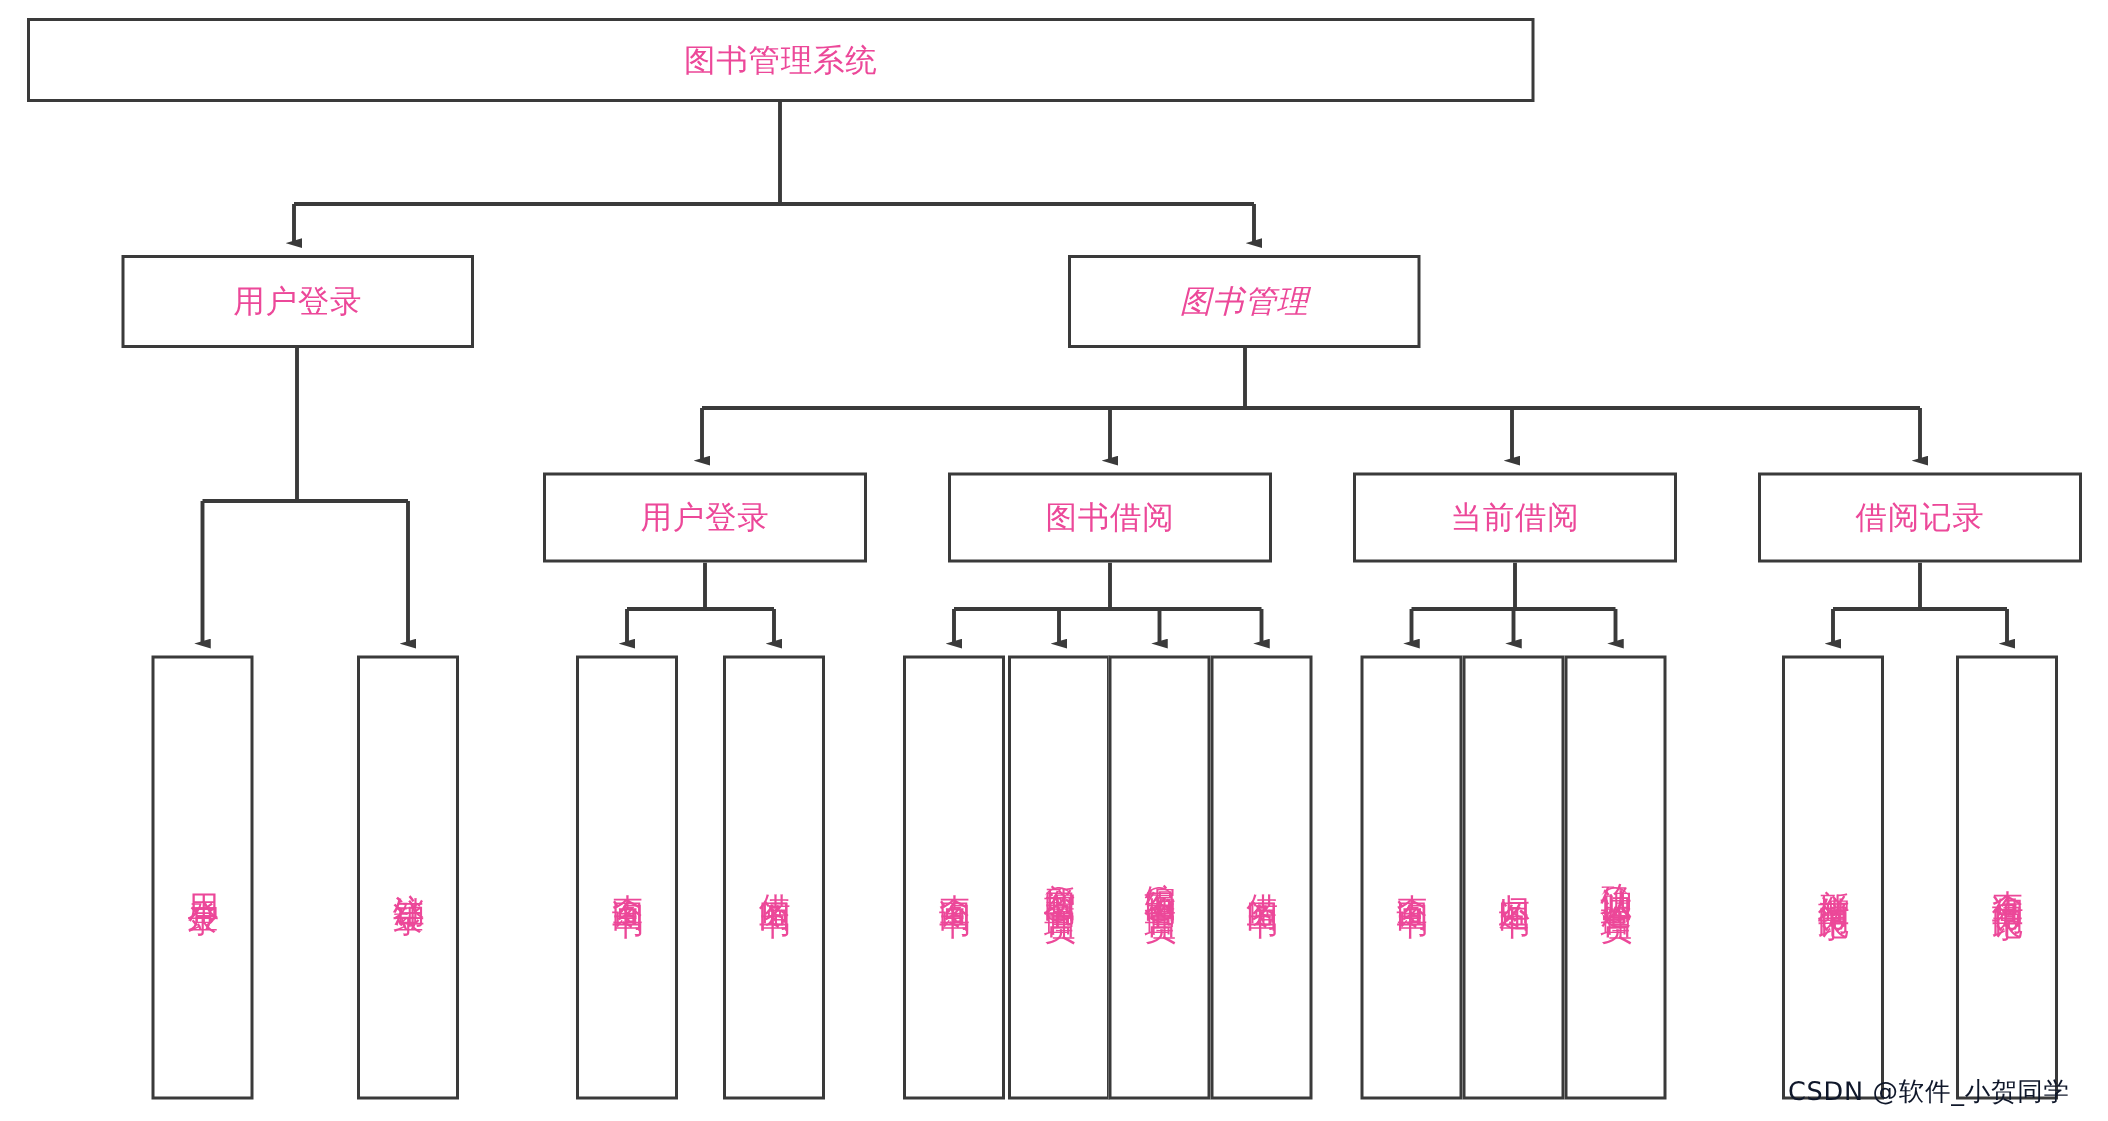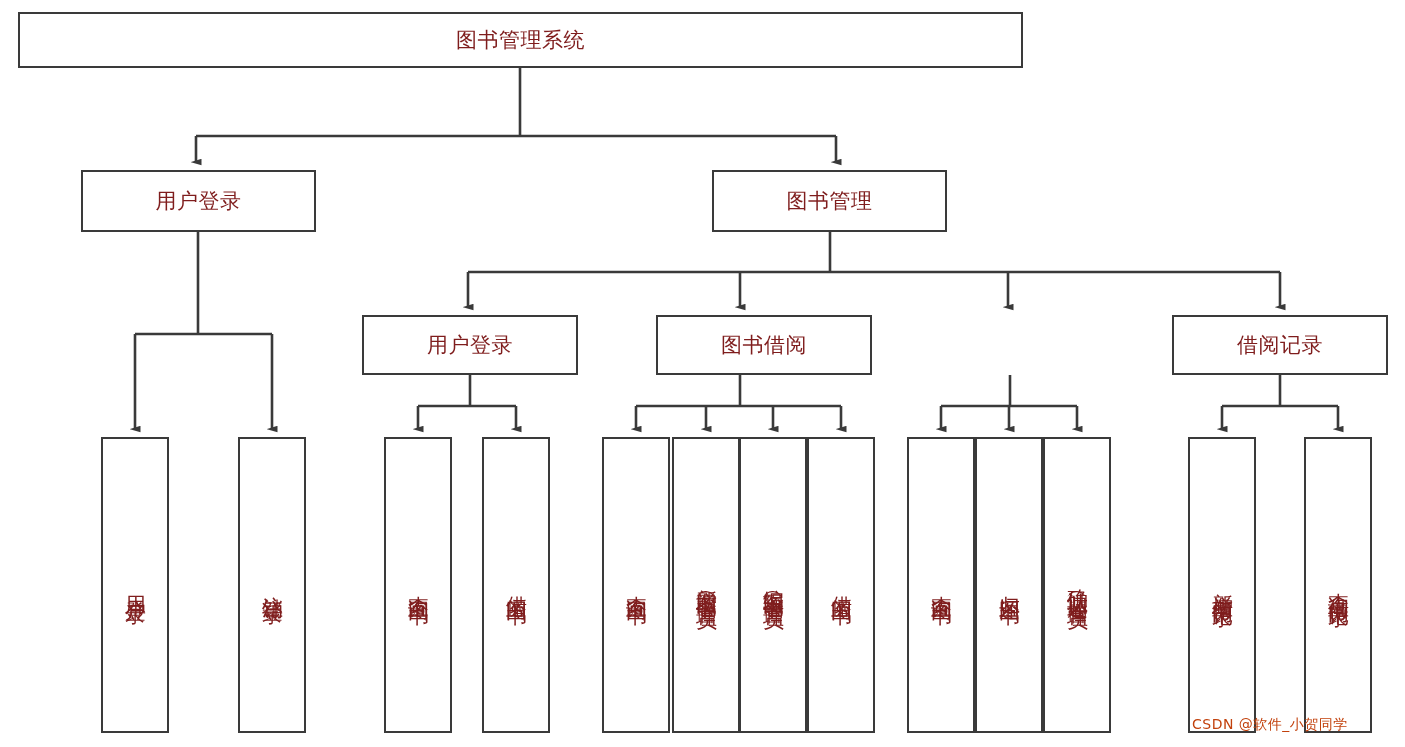--- a/index.html
+++ b/index.html
@@ -25,42 +25,42 @@
     height: 747px;
   }
   .node {
     position: absolute;
     box-sizing: border-box;
     border: 2px solid #3a3a3a;
     background: #ffffff;
     display: flex;
     align-items: center;
     justify-content: center;
-    color: #7f1d1d;
+    color: #ec4899;
   }
   .node.horizontal {
     font-size: 21px;
     letter-spacing: 0.5px;
   }
   .node.vertical {
     writing-mode: vertical-rl;
     text-orientation: upright;
     font-size: 21px;
     letter-spacing: 3px;
     line-height: 1;
     padding: 6px 0;
   }
   .node .label {
     display: block;
     white-space: nowrap;
   }
   .watermark {
     position: absolute;
-    font-size: 14px;
-    color: #c2410c;
+    font-size: 17px;
+    color: #0f172a;
     white-space: nowrap;
     letter-spacing: 0.5px;
   }
 </style>
 </head>
 <body>
 
 <div id="diagram-root">
 
   <svg id="diagram-svg" viewBox="0 0 1405 747">
@@ -113,29 +113,32 @@
     </g>
   </svg>
 
   <div class="node horizontal" style="left:18px; top:12px; width:1005px; height:56px;">
     <span class="label">图书管理系统</span>
   </div>
 
   <div class="node horizontal" style="left:81px; top:170px; width:235px; height:62px;">
     <span class="label">用户登录</span>
   </div>
-  <div class="node horizontal" style="left:712px; top:170px; width:235px; height:62px;">
+  <div class="node horizontal" style="left:712px; top:170px; width:235px; height:62px;font-style:italic;">
     <span class="label">图书管理</span>
   </div>
 
   <div class="node horizontal" style="left:362px; top:315px; width:216px; height:60px;">
     <span class="label">用户登录</span>
   </div>
-  <div class="node horizontal" style="left:632px; top:315px; width:216px; height:60px;margin-left:24px;">
+  <div class="node horizontal" style="left:632px; top:315px; width:216px; height:60px;">
     <span class="label">图书借阅</span>
+  </div>
+  <div class="node horizontal" style="left:902px; top:315px; width:216px; height:60px;">
+    <span class="label">当前借阅</span>
   </div>
   <div class="node horizontal" style="left:1172px; top:315px; width:216px; height:60px;justify-content:center;">
     <span class="label">借阅记录</span>
   </div>
 
   <div class="node vertical" style="left:101px; top:437px; width:68px; height:296px;">
     <span class="label">用户登录</span>
   </div>
   <div class="node vertical" style="left:238px; top:437px; width:68px; height:296px;">
     <span class="label">注销登录</span>

